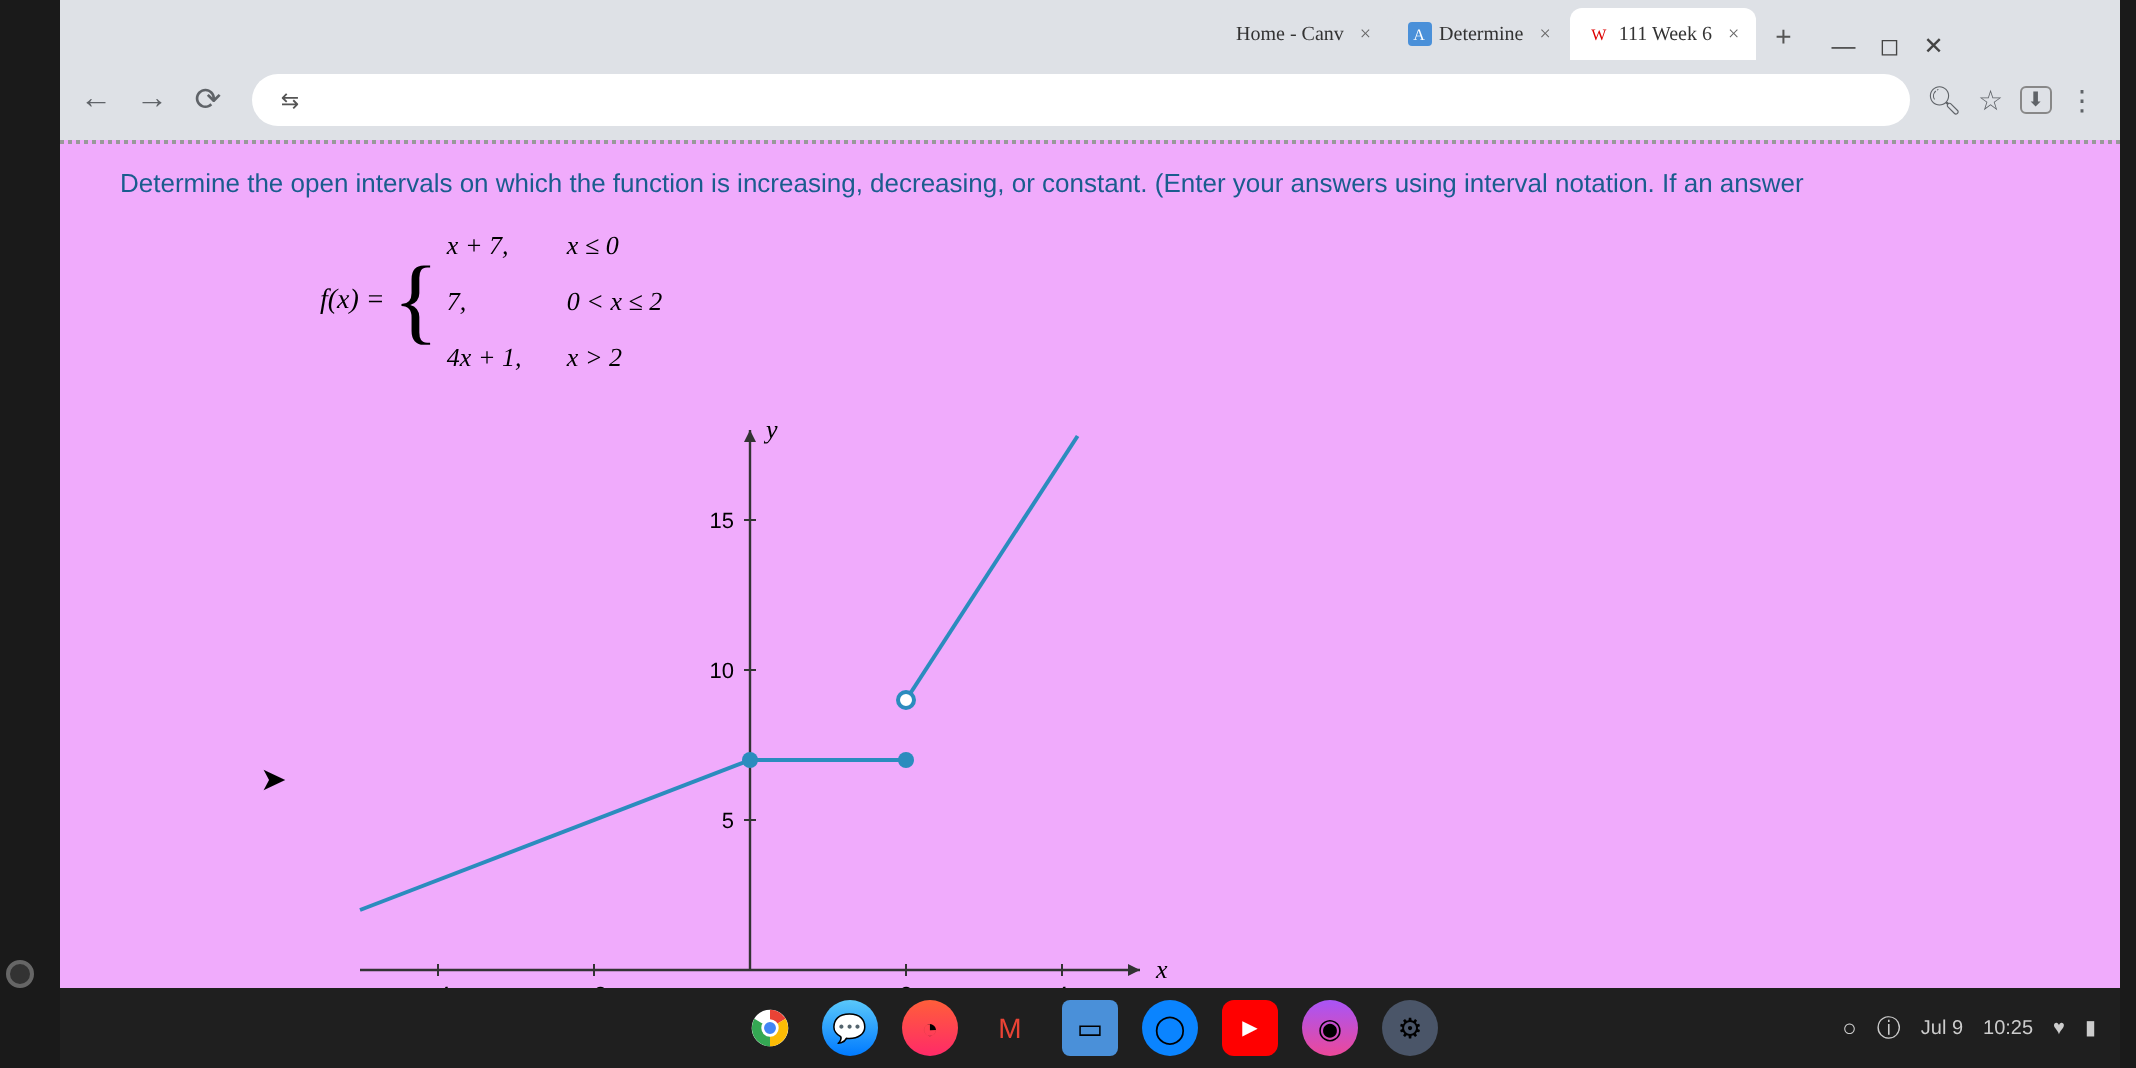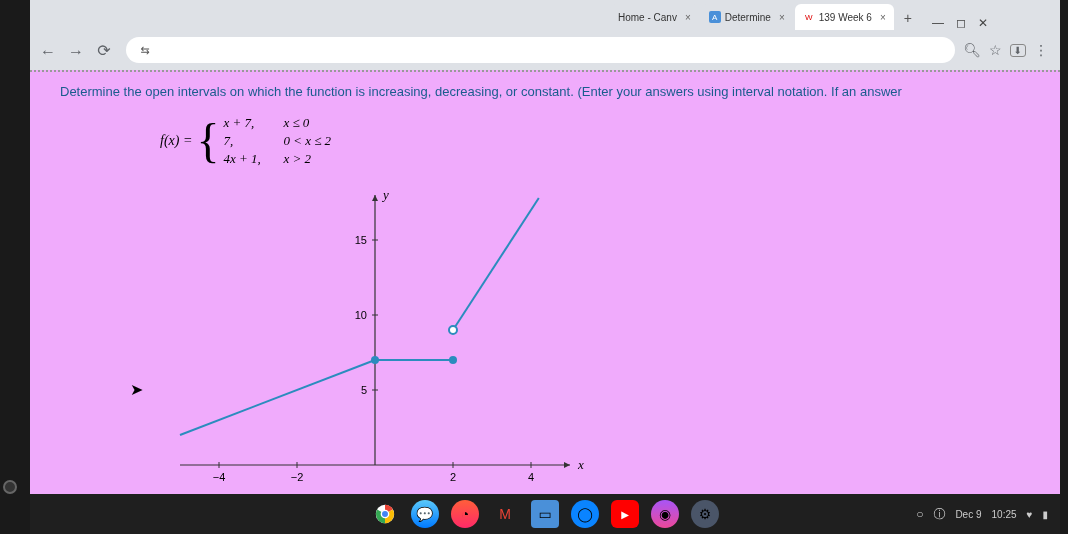--- a/index.html
+++ b/index.html
@@ -59,20 +59,21 @@
       padding: 0 8px;
       display: flex;
       align-items: center;
       font-size: 10px;
       color: #333;
       background: #dee1e6;
       border-radius: 6px 6px 0 0;
       margin-right: 2px;
       gap: 4px;
       max-width: 100px;
+      font-family: Liberation Serif, serif;
     }
     .tab.active { background: #fff; }
     .tab-close { font-size: 10px; color: #666; margin-left: 4px; }
     .tab-favicon {
       width: 12px;
       height: 12px;
       background: #4a90d9;
       border-radius: 2px;
       font-size: 8px;
       color: white;
@@ -139,21 +140,21 @@
     }
     .brace {
       font-size: 48px;
       font-style: normal;
       line-height: 0.8;
       margin: 0 4px;
     }
     .pieces {
       display: flex;
       flex-direction: column;
-      gap: 2px;
+      gap: 12px;
       font-size: 13px;
     }
     .piece { display: flex; }
     .piece-expr { width: 60px; }
     .graph-area {
       position: relative;
       width: 450px;
       height: 320px;
       margin-left: 80px;
     }
@@ -209,21 +210,21 @@
       <span>Home - Canv</span>
       <span class="tab-close">×</span>
     </div>
     <div class="tab">
       <div class="tab-favicon">A</div>
       <span>Determine</span>
       <span class="tab-close">×</span>
     </div>
     <div class="tab active">
       <div class="tab-favicon" style="background:#fff;color:#d00">W</div>
-      <span>139 Week 6</span>
+      <span>111 Week 6</span>
       <span class="tab-close">×</span>
     </div>
     <div style="padding:4px 8px; font-size:14px; color:#555">+</div>
     <div class="window-controls">
       <span>—</span>
       <span>◻</span>
       <span>✕</span>
     </div>
   </div>
 
@@ -318,18 +319,18 @@
     <div class="taskbar-icon" style="color:#ea4335">M</div>
     <div class="taskbar-icon" style="background:#4a90d9;border-radius:4px">▭</div>
     <div class="taskbar-icon" style="background:#0a84ff">◯</div>
     <div class="taskbar-icon" style="background:#ff0000;border-radius:6px;color:white;font-size:10px">▶</div>
     <div class="taskbar-icon" style="background:linear-gradient(#a855f7,#ec4899)">◉</div>
     <div class="taskbar-icon" style="background:#4a5568">⚙</div>
   </div>
   <div class="taskbar-right">
     <span style="font-size:12px">○</span>
     <span style="font-size:12px">ⓘ</span>
-    <span>Dec 9</span>
+    <span>Jul 9</span>
     <span>10:25</span>
     <span>♥</span>
     <span>▮</span>
   </div>
 </div>
 
 </body></html>

